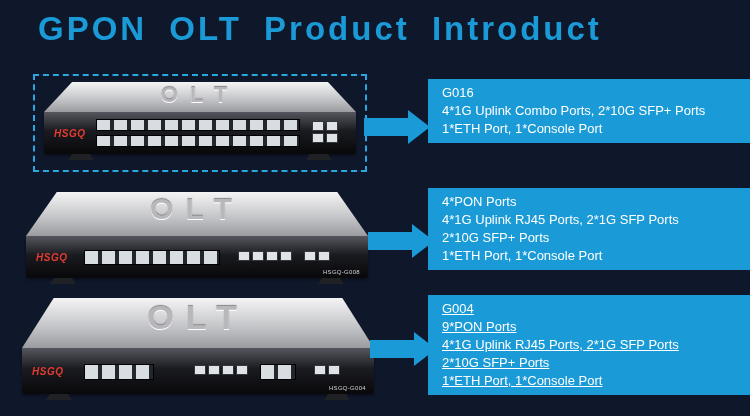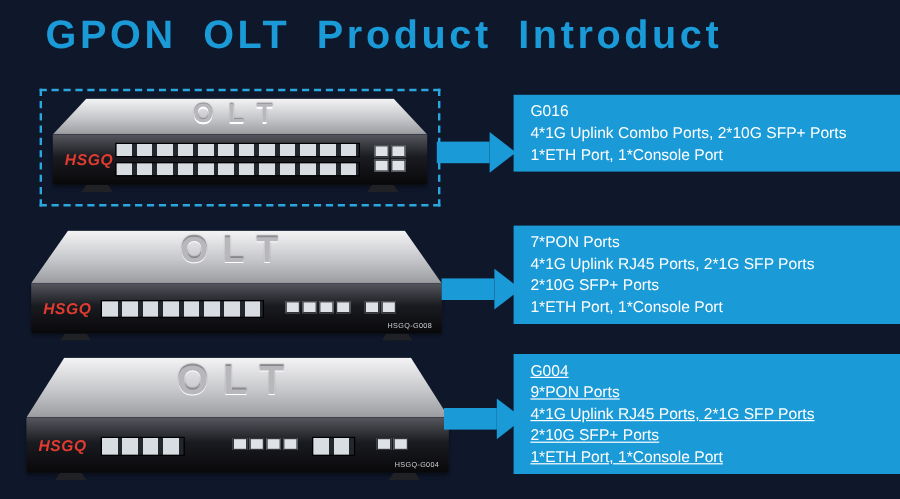--- a/index.html
+++ b/index.html
@@ -33,21 +33,21 @@
   }
   .dev-front {
     position:relative; width:100%;
     background:linear-gradient(180deg,#56575e 0%,#1a1b20 45%,#08080a 100%);
     border-radius:0 0 3px 3px;
     box-shadow:0 2px 3px rgba(0,0,0,.35);
   }
   .brand {
     position:absolute; left:10px; top:50%; transform:translateY(-50%);
     color:#e23b30; font-weight:bold; font-style:italic;
-    font-size:13px; letter-spacing:.5px;
+    font-size:10px; letter-spacing:.5px;
   }
   .sfp {
     position:absolute;
     background:repeating-linear-gradient(90deg,#d8dde2 0 13px,#23262c 13px 17px);
     border:1px solid #000;
   }
   .rj { position:absolute; display:grid; gap:2px; }
   .rj span { width:12px; height:10px; background:#dfe3e7; border:1px solid #33363b; display:block; }
   .dev-label { position:absolute; right:8px; bottom:3px; color:#cfd2d6; font-size:6px; letter-spacing:.3px; }
   .foot { position:absolute; bottom:-6px; width:26px; height:6px; background:#202125;
@@ -133,21 +133,21 @@
         <div class="foot r"></div>
       </div>
     </div>
 
     <div class="arrow" style="left:368px; top:224px;">
       <div class="shaft"></div>
         <div class="head"></div>
     </div>
 
     <div class="info" style="top:188px;">
-      <div>7*PON Ports</div>
+      <div>4*PON Ports</div>
       <div>4*1G Uplink RJ45 Ports, 2*1G SFP Ports</div>
       <div>2*10G SFP+ Ports</div>
       <div>1*ETH Port, 1*Console Port</div>
     </div>
   </div>
 
   <div>
     <div class="device" style="left:22px; top:298px; width:352px;">
       <div class="dev-top" style="height:50px;">
         <span class="olt-text" style="font-size:34px;">OLT</span>

